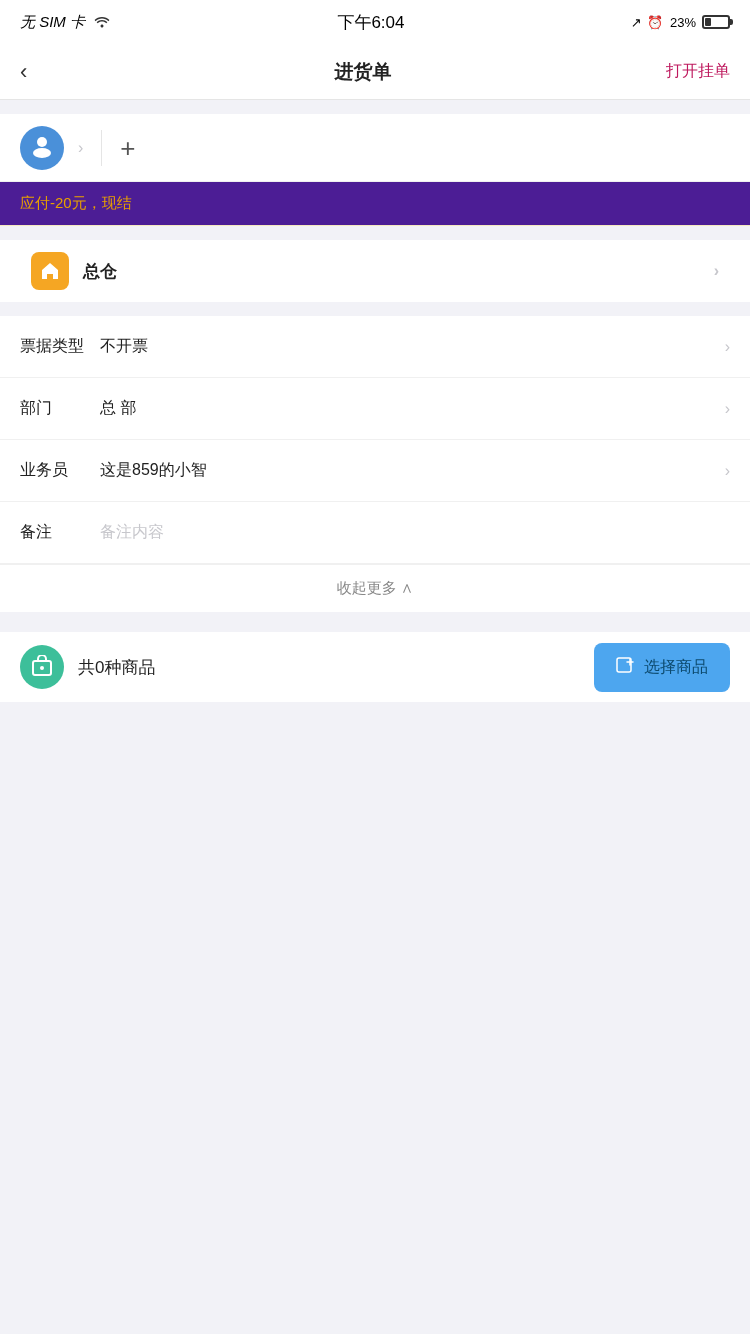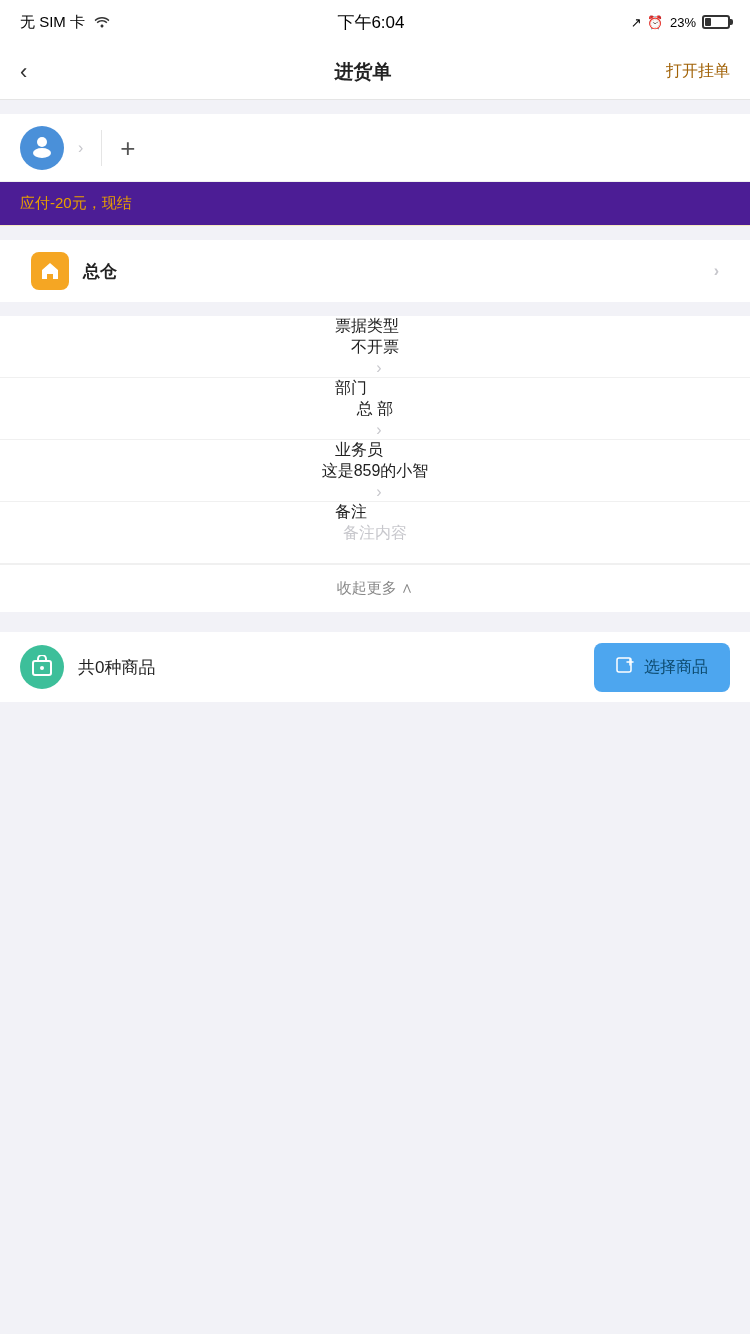--- a/index.html
+++ b/index.html
@@ -16,21 +16,21 @@
     .status-bar {
       background: #fff;
       height: 44px;
       display: flex;
       align-items: center;
       justify-content: space-between;
       padding: 0 20px;
       font-size: 15px;
       font-weight: 500;
     }
-    .status-left { display: flex; align-items: center; gap: 8px; }
+    .status-left { display: flex; align-items: center; gap: 8px; font-style: italic; }
     .status-center { font-size: 17px; font-weight: 400; }
     .status-right { display: flex; align-items: center; gap: 6px; font-size: 13px; }
     .battery-icon {
       width: 28px; height: 14px; border: 2px solid #333;
       border-radius: 3px; position: relative; display: inline-block;
     }
     .battery-icon::after {
       content: '';
       position: absolute;
       right: -5px; top: 50%; transform: translateY(-50%);
@@ -60,21 +60,21 @@
       cursor: pointer;
       width: 40px;
     }
     .nav-title {
       font-size: 19px;
       font-weight: 600;
       color: #222;
     }
     .nav-action {
       font-size: 16px;
-      color: #a16207;
+      color: #be185d;
       cursor: pointer;
     }
 
     
     .section-gap { height: 14px; background: #f2f2f7; }
     .section-gap-sm { height: 10px; background: #f2f2f7; }
 
     
     .card {
       background: #fff;
@@ -161,21 +161,20 @@
     
     .form-section {
       background: #fff;
     }
     .form-row {
       display: flex;
       align-items: center;
       padding: 0 20px;
       height: 62px;
       border-bottom: 1px solid #f0f0f0;
-      flex-direction: column;
     }
     .form-row:last-child { border-bottom: none; }
     .form-label {
       width: 80px;
       font-size: 16px;
       color: #222;
       flex-shrink: 0;
     }
     .form-value {
       flex: 1;

